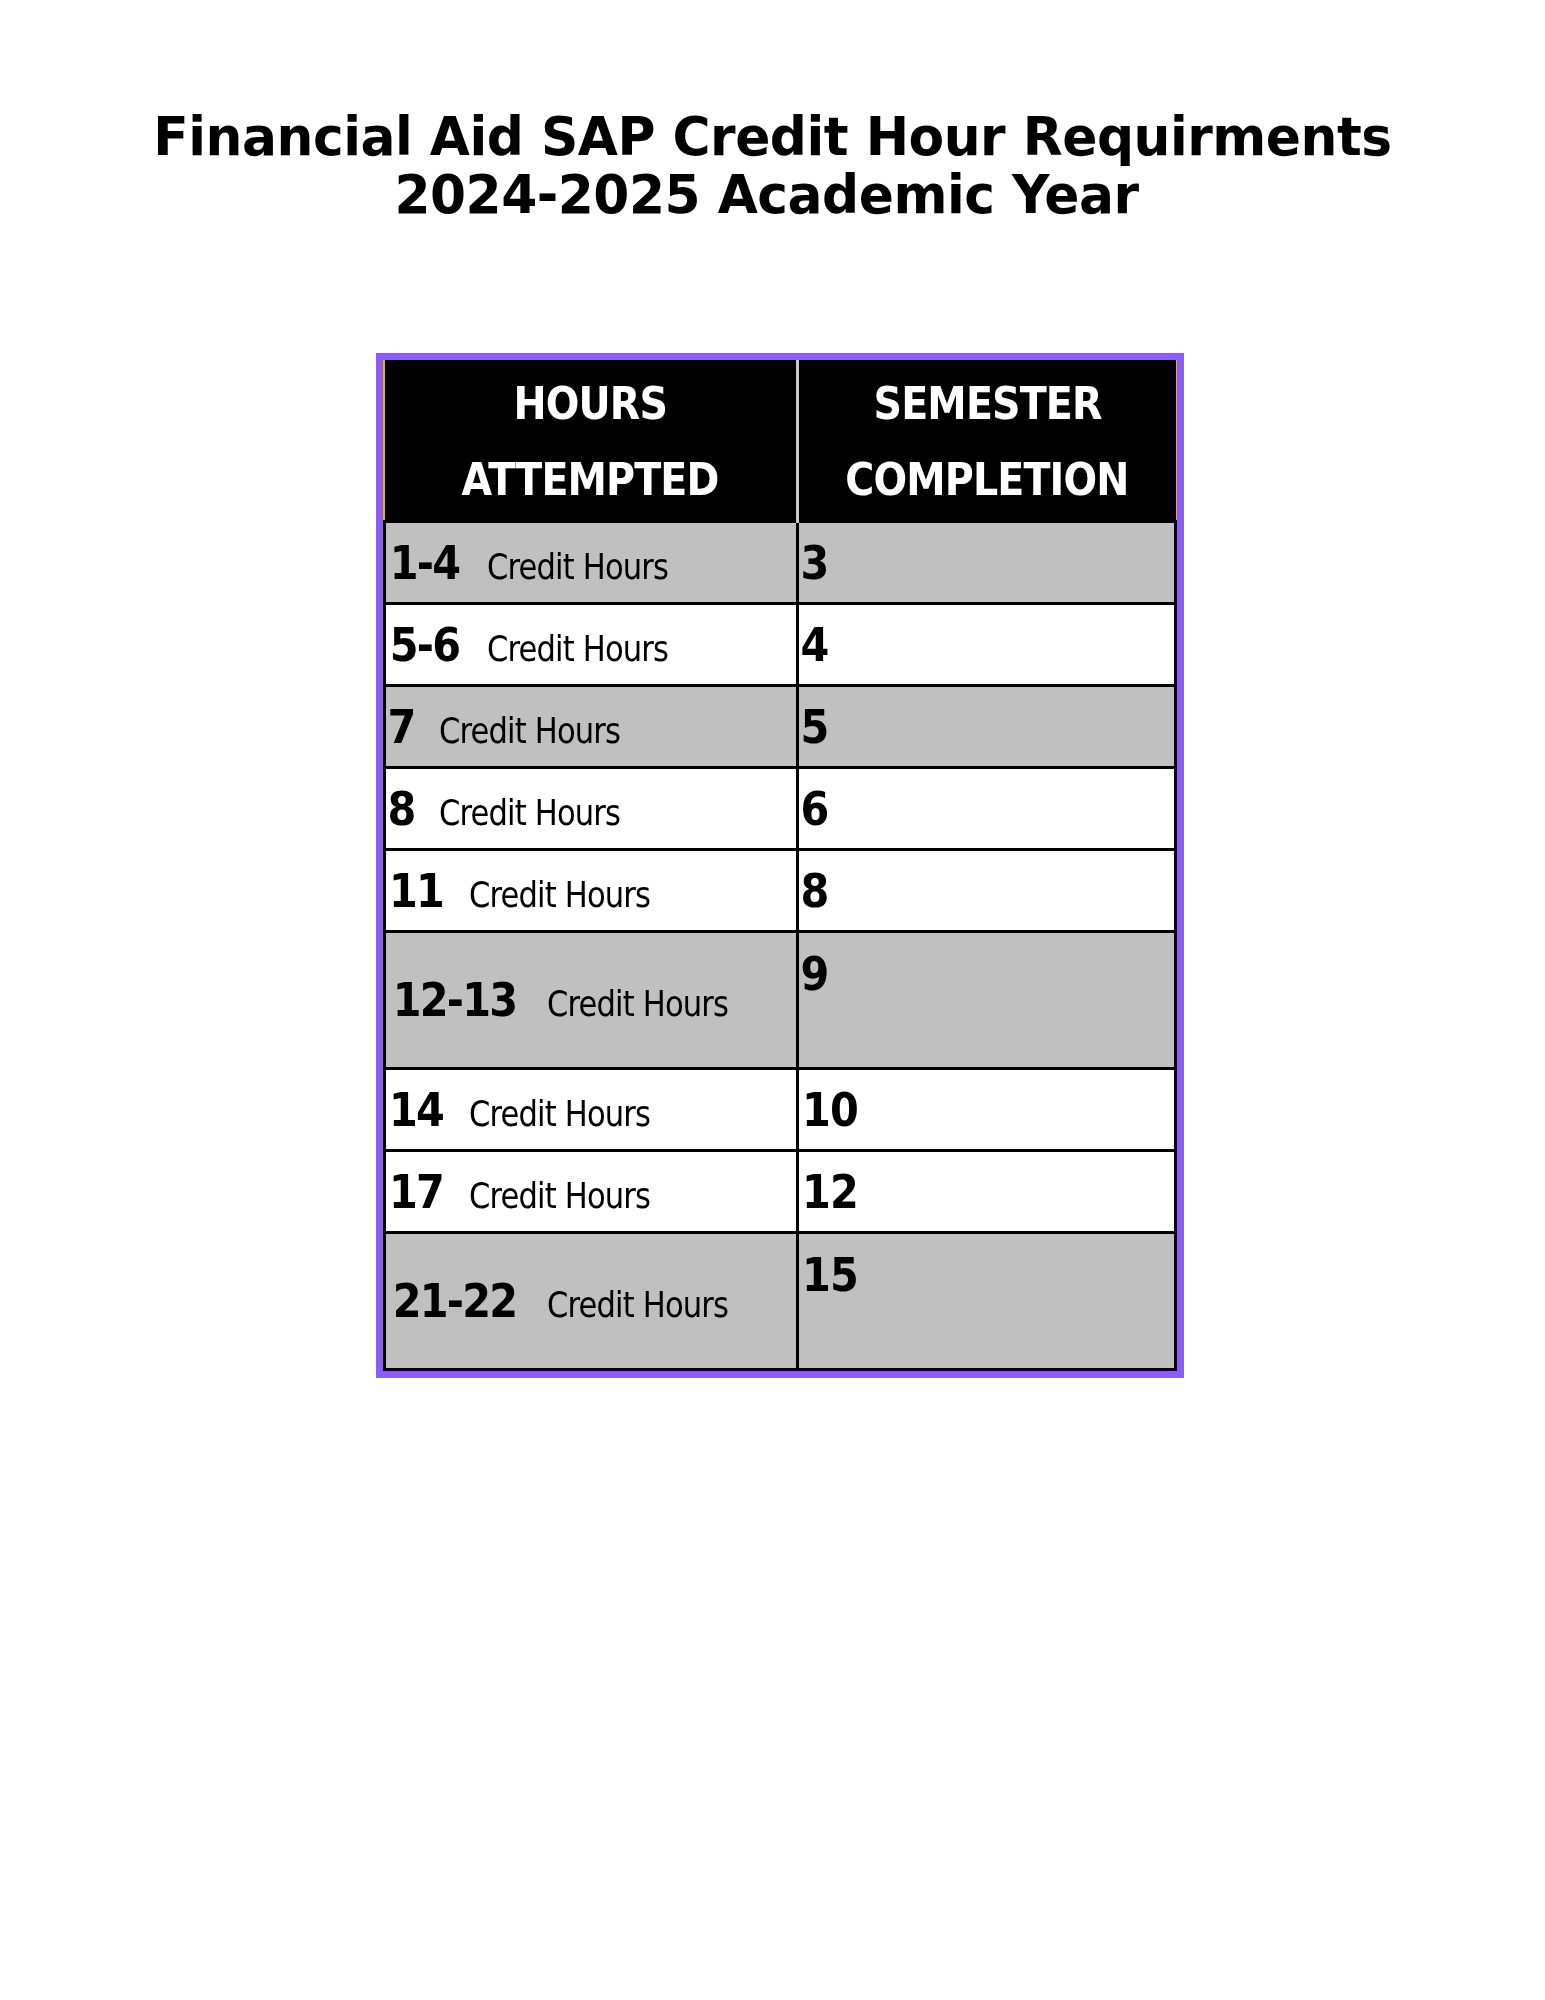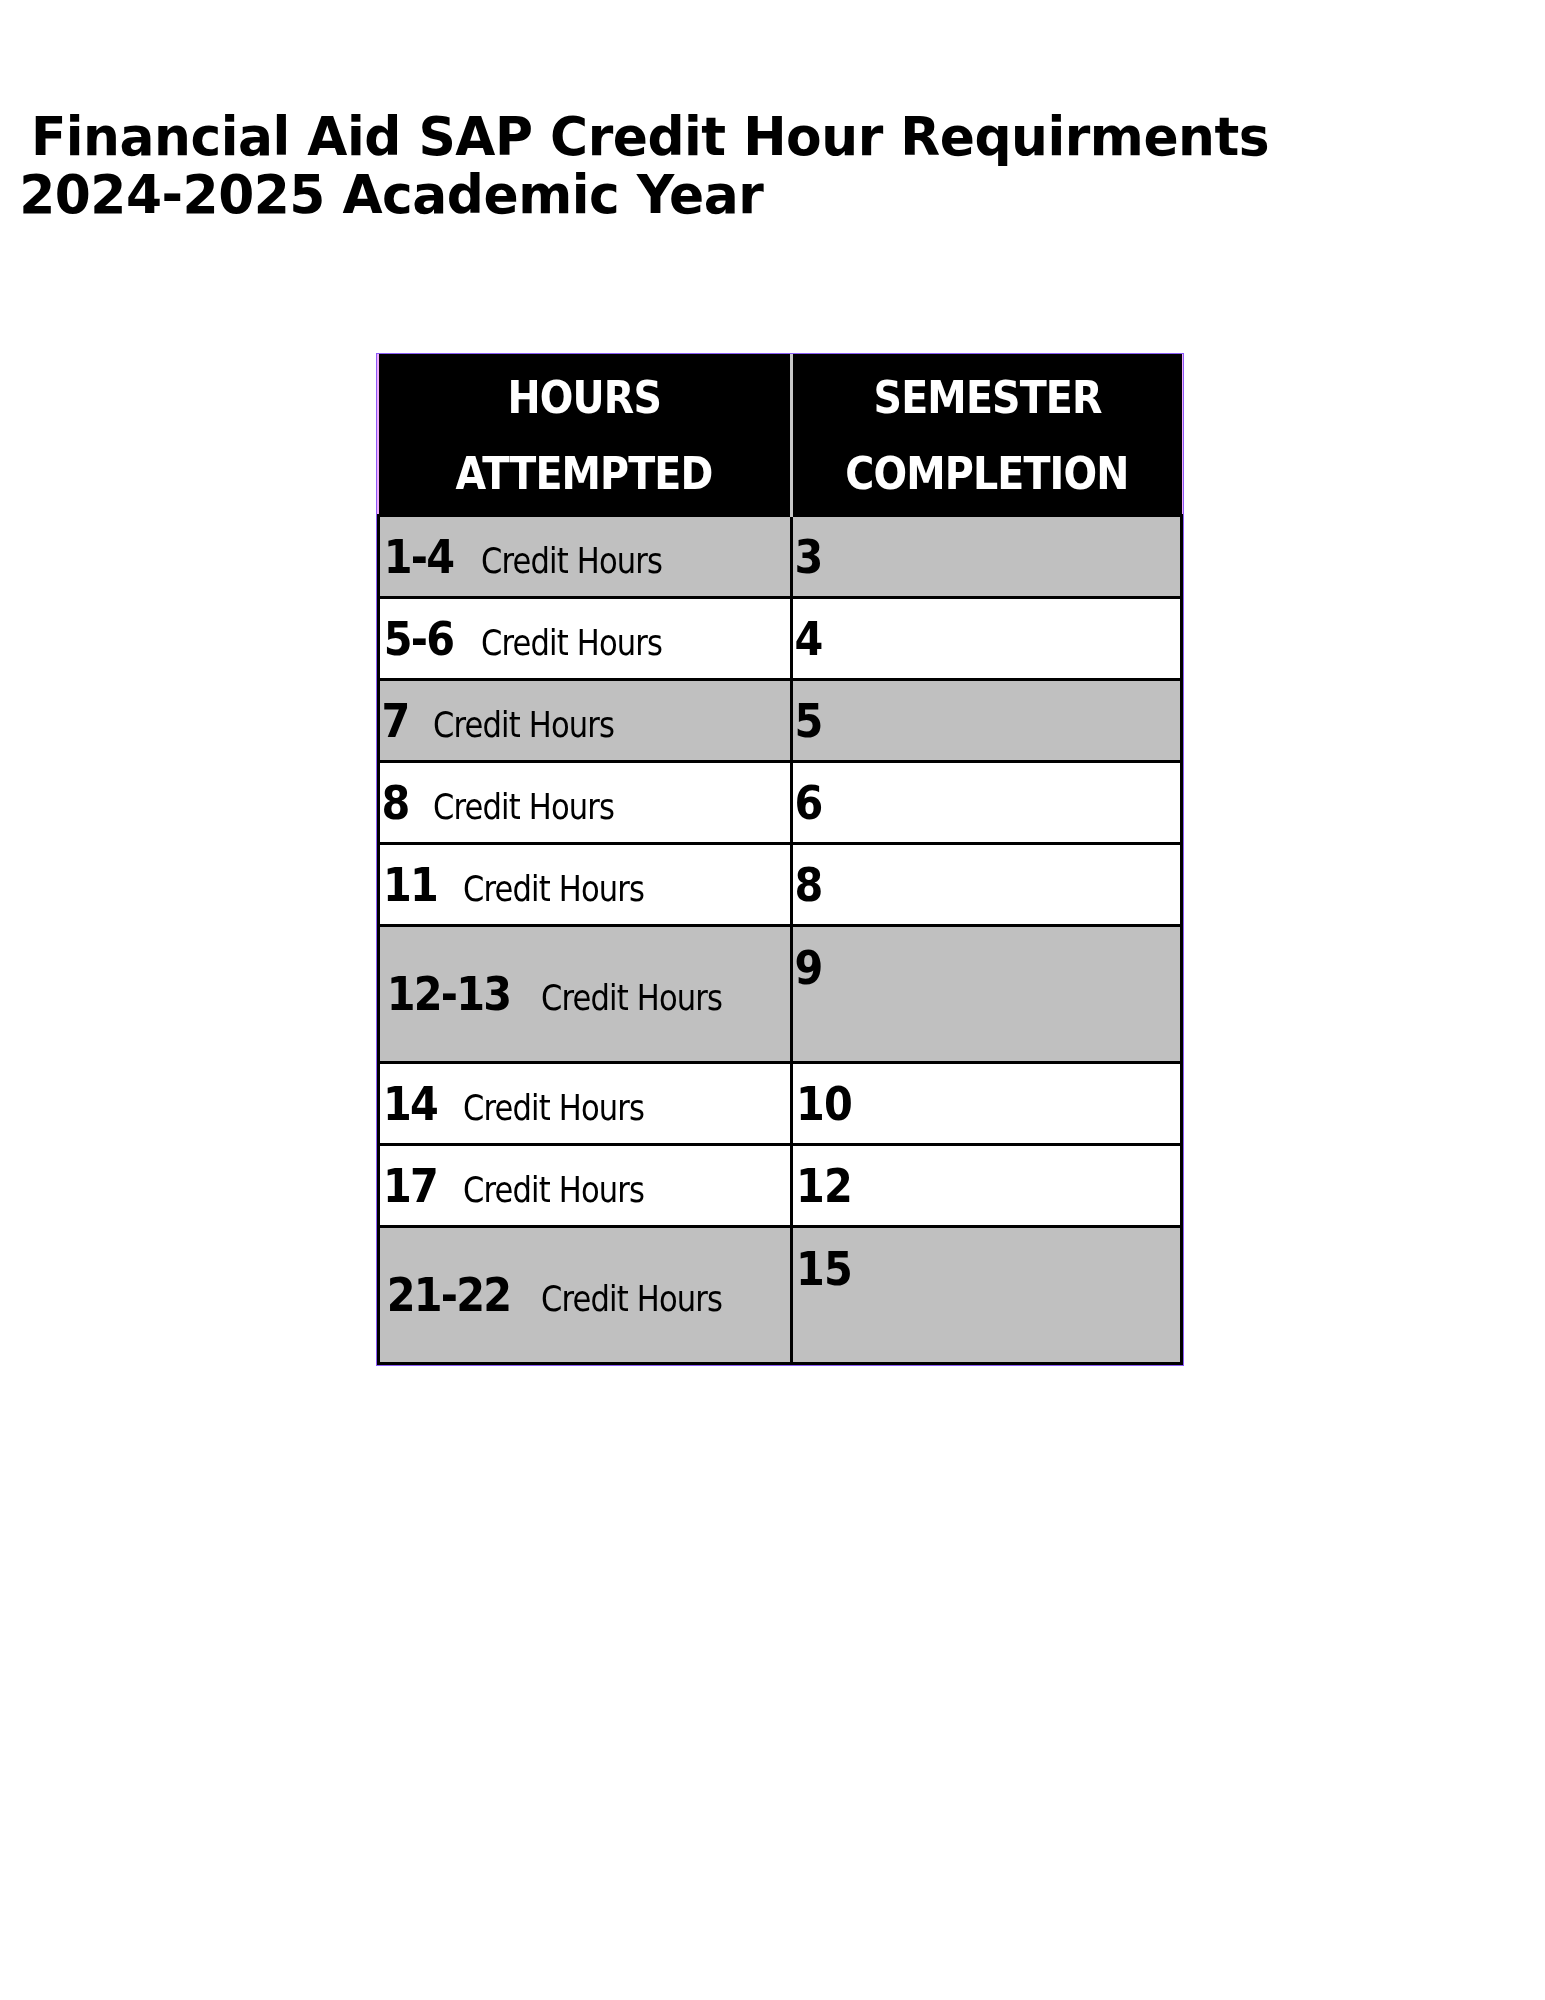--- a/index.html
+++ b/index.html
@@ -13,41 +13,42 @@
       position: relative;
       overflow: hidden;
       font-family: "Liberation Sans", "DejaVu Sans", sans-serif;
       color: #000;
     }
     .title-block {
       position: absolute;
       left: 0;
       top: 108px;
       width: 1545px;
+      text-align: center;
     }
     .title-line {
       font-family: "DejaVu Sans", sans-serif;
       font-weight: bold;
       font-size: 54px;
       line-height: 58px;
       letter-spacing: -0.5px;
       margin: 0;
       transform: scaleX(0.96);
     }
     .title-line.l1 { margin-left: 0; }
     .title-line.l2 { margin-top: 0; margin-left: -12px; }
 
     .table-wrap {
       position: absolute;
       left: 376px;
       top: 353px;
       width: 808px;
-      border: 1px solid #8b5cf6;
+      border: 7px solid #8b5cf6;
       box-sizing: border-box;
-      background: #f0abfc;
+      background: #eab308;
     }
     table {
       border-collapse: collapse;
       width: 100%;
       table-layout: fixed;
     }
     col.c1 { width: 413px; }
     col.c2 { width: auto; }
 
     th {

